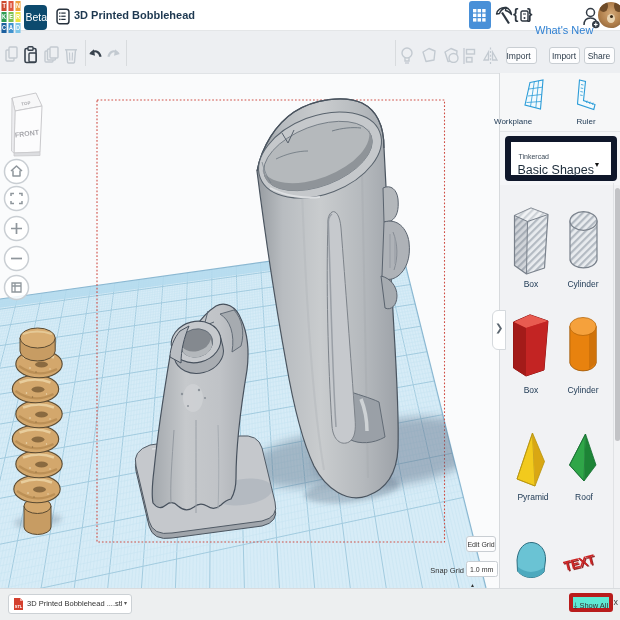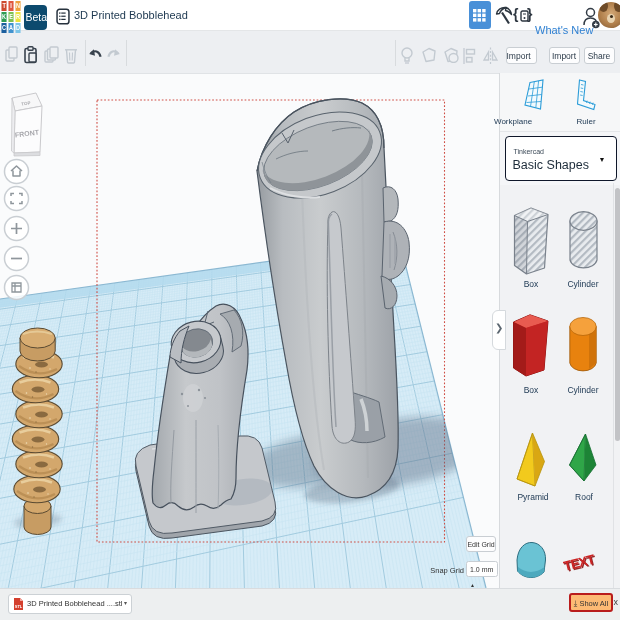--- a/index.html
+++ b/index.html
@@ -487,21 +487,21 @@
 <div style="position:absolute;left:23.5px;top:5px;width:23.5px;height:24.5px;background:#0c4a6e;border-radius:4px;color:#fff;font-size:10.5px;text-align:right;line-height:24.5px;z-index:21">Beta</div>
 <svg width="14" height="17" style="position:absolute;left:56px;top:8px;z-index:21" viewBox="0 0 16 19">
 <rect x="1.2" y="1.2" width="13.6" height="16.6" rx="3" fill="none" stroke="#26313d" stroke-width="1.7"></rect>
 <line x1="6" y1="5.6" x2="11" y2="5.6" stroke="#26313d" stroke-width="1.4"></line>
 <line x1="6" y1="9.2" x2="11" y2="9.2" stroke="#26313d" stroke-width="1.4"></line>
 <line x1="6" y1="12.8" x2="11" y2="12.8" stroke="#26313d" stroke-width="1.4"></line>
 <circle cx="4.4" cy="5.6" r="0.9" fill="#26313d"></circle>
       <circle cx="4.4" cy="9.2" r="0.9" fill="#26313d"></circle>
       <circle cx="4.4" cy="12.8" r="0.9" fill="#26313d"></circle>
 </svg>
-<div style="position:absolute;left:74px;top:9px;font-size:11px;font-weight:normal;color:#1d3850;z-index:21">3D Printed Bobblehead</div>
+<div style="position:absolute;left:74px;top:9px;font-size:11px;font-weight:bold;color:#1d3850;z-index:21">3D Printed Bobblehead</div>
 
 <div style="position:absolute;left:468.5px;top:1px;width:22.5px;height:28px;background:#4990d8;border-radius:3px;z-index:21"></div>
 <svg width="13" height="13" style="position:absolute;left:473px;top:8.5px;z-index:22" viewBox="0 0 13 13">
 <g fill="#fff">
         <rect x="0" y="0" width="3.4" height="3.4"></rect>
         <rect x="4.6" y="0" width="3.4" height="3.4"></rect>
         <rect x="9.2" y="0" width="3.4" height="3.4"></rect>
 <rect x="0" y="4.6" width="3.4" height="3.4"></rect>
         <rect x="4.6" y="4.6" width="3.4" height="3.4"></rect>
         <rect x="9.2" y="4.6" width="3.4" height="3.4"></rect>
@@ -607,21 +607,21 @@
     </svg>
 <div style="position:absolute;left:494px;top:117px;width:80px;text-align:left;font-size:8px;color:#223c56;z-index:15">Workplane</div>
 <svg width="19" height="32" style="position:absolute;left:577px;top:79px;z-index:15" viewBox="0 0 19 32">
       <g stroke="#2b9cd8" fill="#f2fafd" stroke-width="1.1">
 <path d="M 2.5,1 L 8.5,2.5 L 6.5,21.5 L 18,25.5 L 16.8,30.5 L 0.5,25 Z"></path>
 <path d="M 4,5.5 L 6.5,6 M 3.7,9 L 6.2,9.5 M 3.4,12.5 L 5.9,13 M 3.1,16 L 5.6,16.5" fill="none" stroke-width="0.8"></path>
 <path d="M 9.5,23.8 L 10.1,21.6 M 12.5,24.8 L 13.1,22.6 M 15.5,25.8 L 16.1,23.6" fill="none" stroke-width="0.8"></path>
 </g>
     </svg>
 <div style="position:absolute;left:546px;top:117px;width:80px;text-align:center;font-size:8px;color:#223c56;z-index:15">Ruler</div>
-<div style="position:absolute;left:504.5px;top:135.5px;width:112px;height:45px;background:#fff;border:1px solid #0f172a;border-radius:4px;z-index:15;box-sizing:border-box">
+<div style="position:absolute;left:504.5px;top:135.5px;width:112px;height:45px;background:#fff;border:6px solid #0f172a;border-radius:4px;z-index:15;box-sizing:border-box">
 <div style="position:absolute;left:8px;top:11px;font-size:7px;color:#3c4a58">Tinkercad</div>
 <div style="position:absolute;left:7px;top:21px;font-size:12.5px;color:#1d2c3a">Basic Shapes</div>
 <div style="position:absolute;right:10px;top:19px;font-size:7px;color:#111">▼</div>
 </div>
 <div style="position:absolute;left:613px;top:183px;width:1px;height:405px;background:#e0e2e5;z-index:12"></div>
 <div style="position:absolute;left:614.5px;top:188px;width:5px;height:253px;background:#c2c3c6;border-radius:3px;z-index:13"></div>
 <svg width="36" height="68" style="position:absolute;left:513px;top:207px;z-index:15" viewBox="0 0 36 68">
 <defs>
         <pattern id="st1" width="5" height="5" patternTransform="rotate(45)" patternUnits="userSpaceOnUse">
 <rect width="5" height="5" fill="#e9ecef"></rect>
@@ -723,15 +723,15 @@
 
 <div style="position:absolute;left:0;top:588px;width:620px;height:32px;background:#edeff0;border-top:1px solid #d9dcdf;z-index:20;box-sizing:border-box"></div>
 <div style="position:absolute;left:8px;top:593.5px;width:124px;height:20px;background:#fff;border:1px solid #ccd1d5;border-radius:3px;z-index:21;box-sizing:border-box"></div>
 <svg width="11" height="14" style="position:absolute;left:13px;top:596.5px;z-index:22" viewBox="0 0 11 14">
 <path d="M 1,1 L 7,1 L 10,4 L 10,13 L 1,13 Z" fill="#d43f2e"></path>
 <path d="M 7,1 L 7,4 L 10,4" fill="#f2a79e"></path>
 <text x="5.5" y="11" font-size="4" fill="#fff" text-anchor="middle" font-weight="bold">STL</text>
 </svg>
 <div style="position:absolute;left:27px;top:599px;font-size:7.5px;color:#333;z-index:22">3D Printed Bobblehead ....stl</div>
 <div style="position:absolute;left:124px;top:599px;font-size:6px;color:#555;z-index:22">▾</div>
-<div style="position:absolute;left:569px;top:592.5px;width:44px;height:19px;background:#fdba74;border:2px solid #b91c1c;border-radius:3px;z-index:21;box-sizing:border-box;text-align:center;font-size:7.5px;color:#333;line-height:17px"><span style="font-size:8px">⤓</span> Show All</div>
+<div style="position:absolute;left:569px;top:592.5px;width:44px;height:19px;background:#5eead4;border:4px solid #b91c1c;border-radius:3px;z-index:21;box-sizing:border-box;text-align:center;font-size:7.5px;color:#333;line-height:17px"><span style="font-size:8px">⤓</span> Show All</div>
 <div style="position:absolute;left:613.5px;top:597px;font-size:9px;color:#444;z-index:21">x</div>
 
 </div>
 </body></html>

